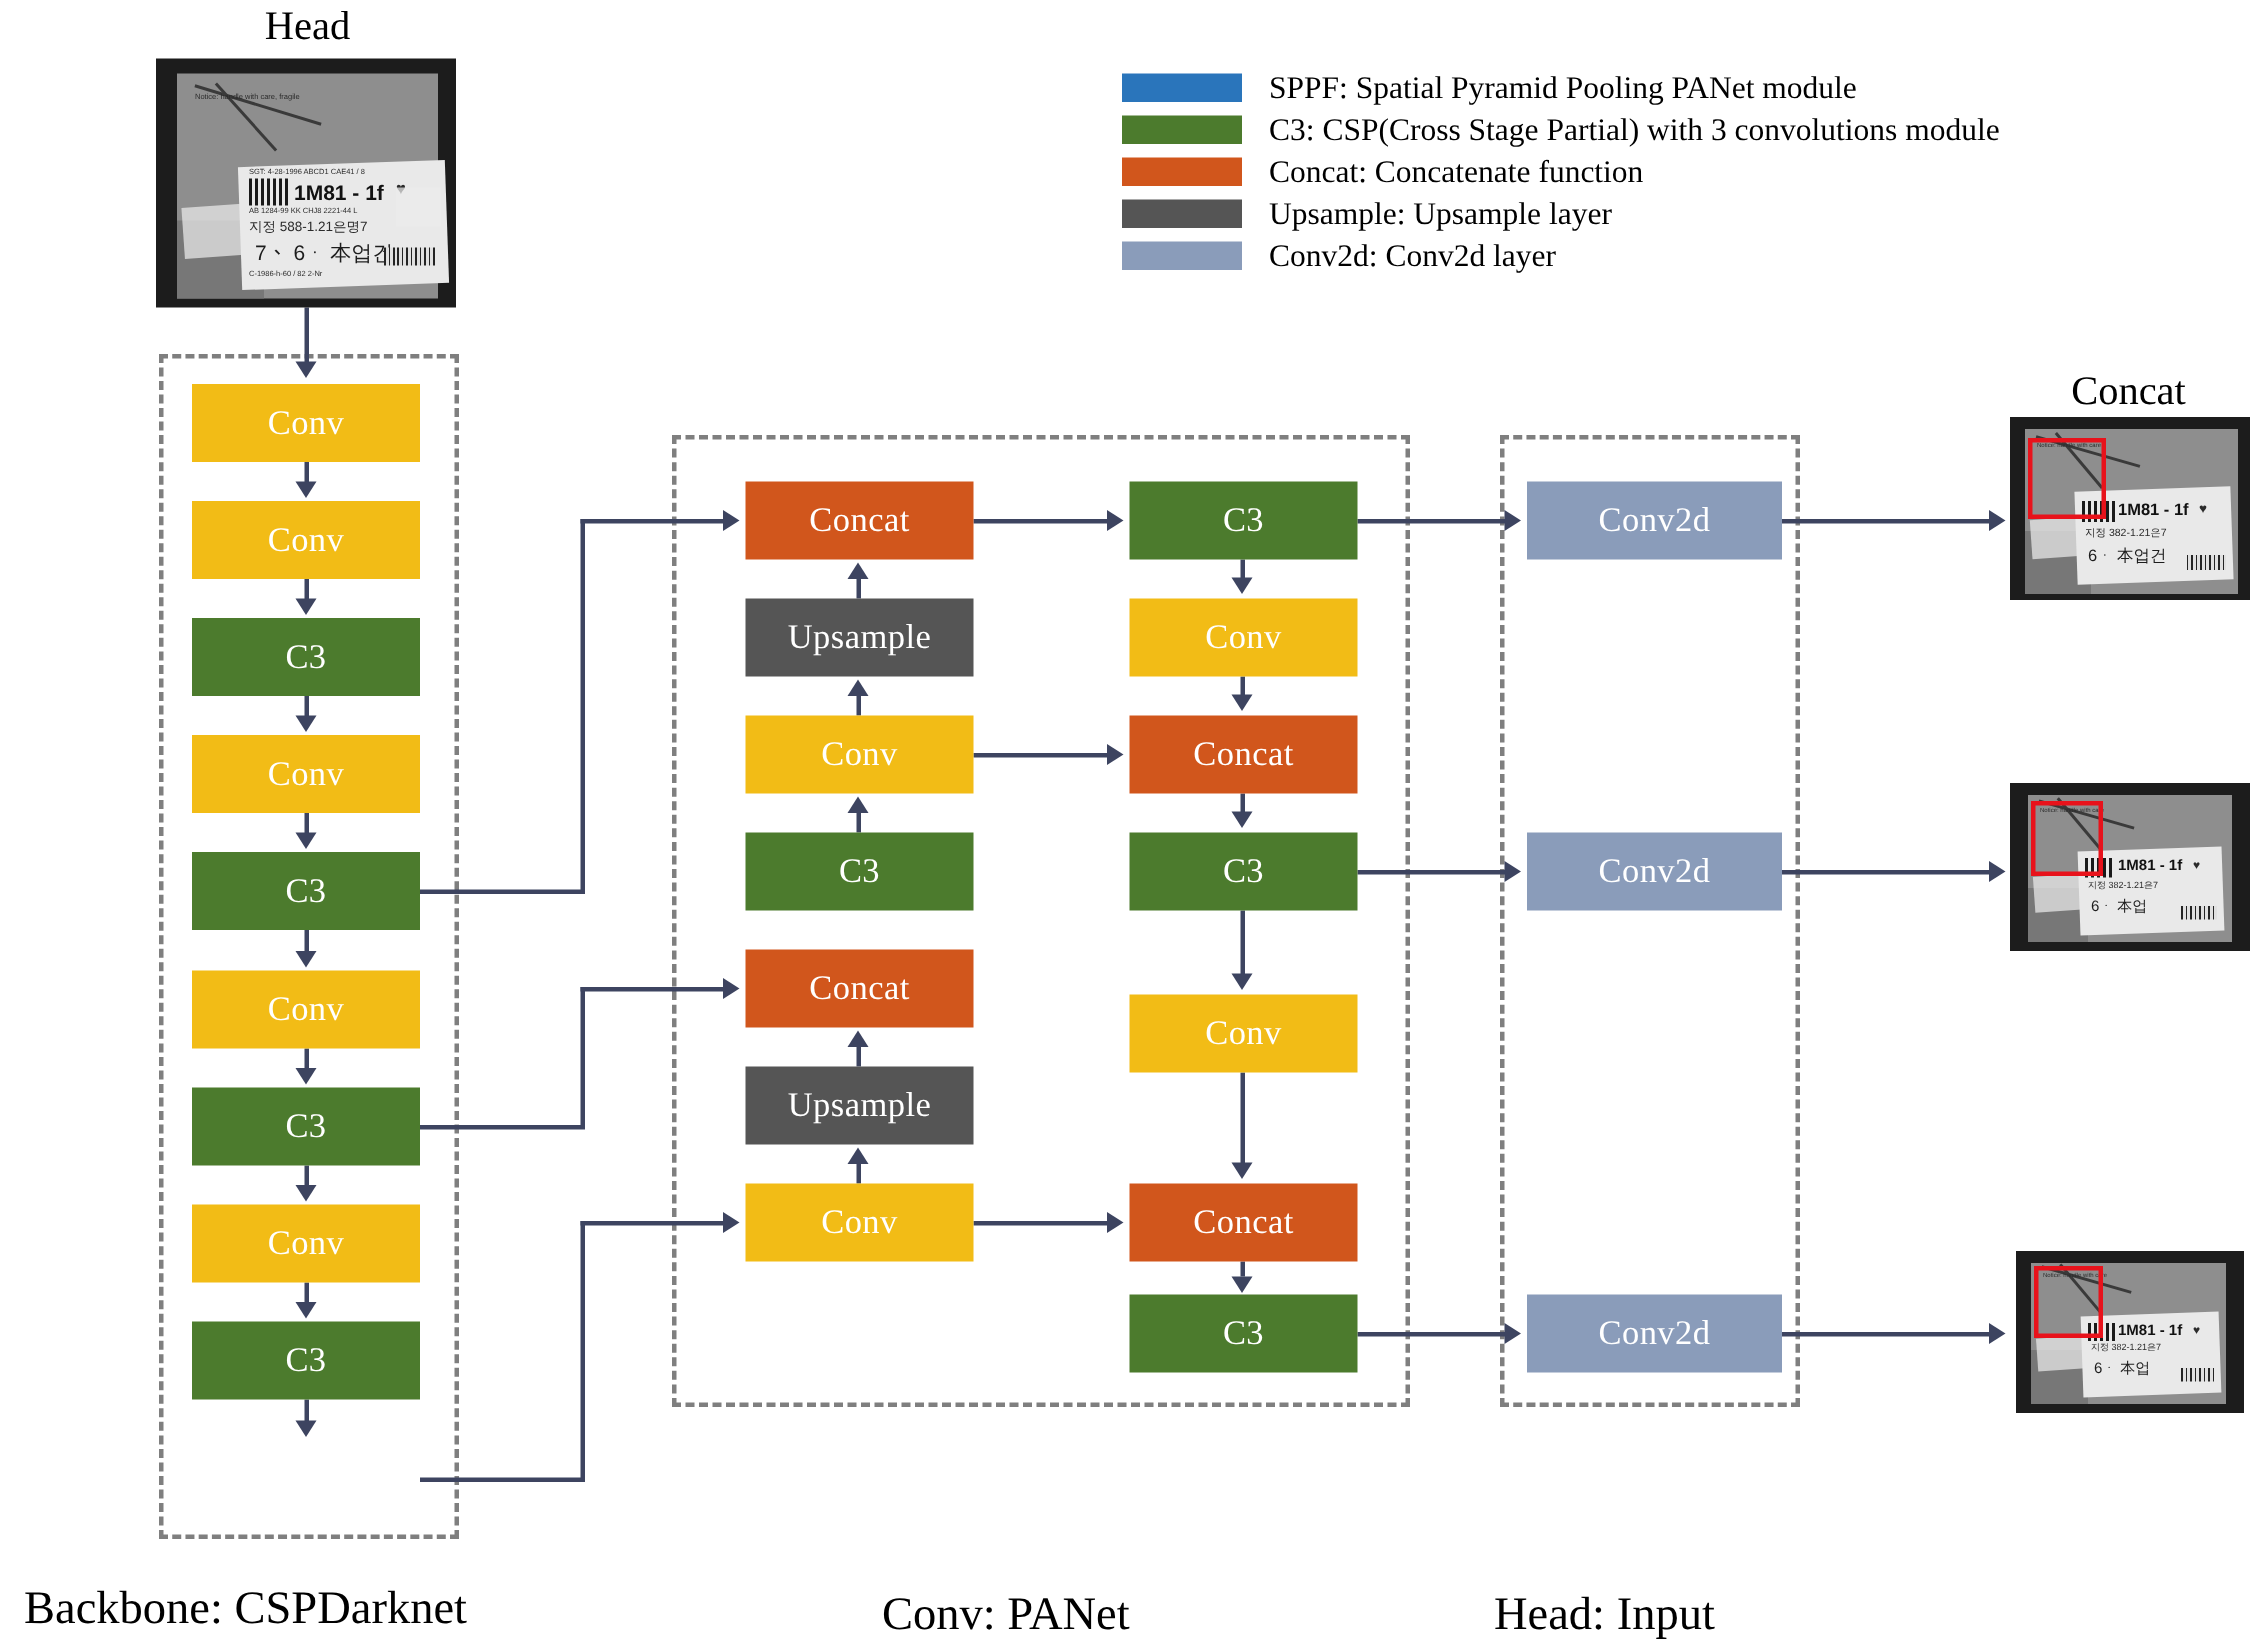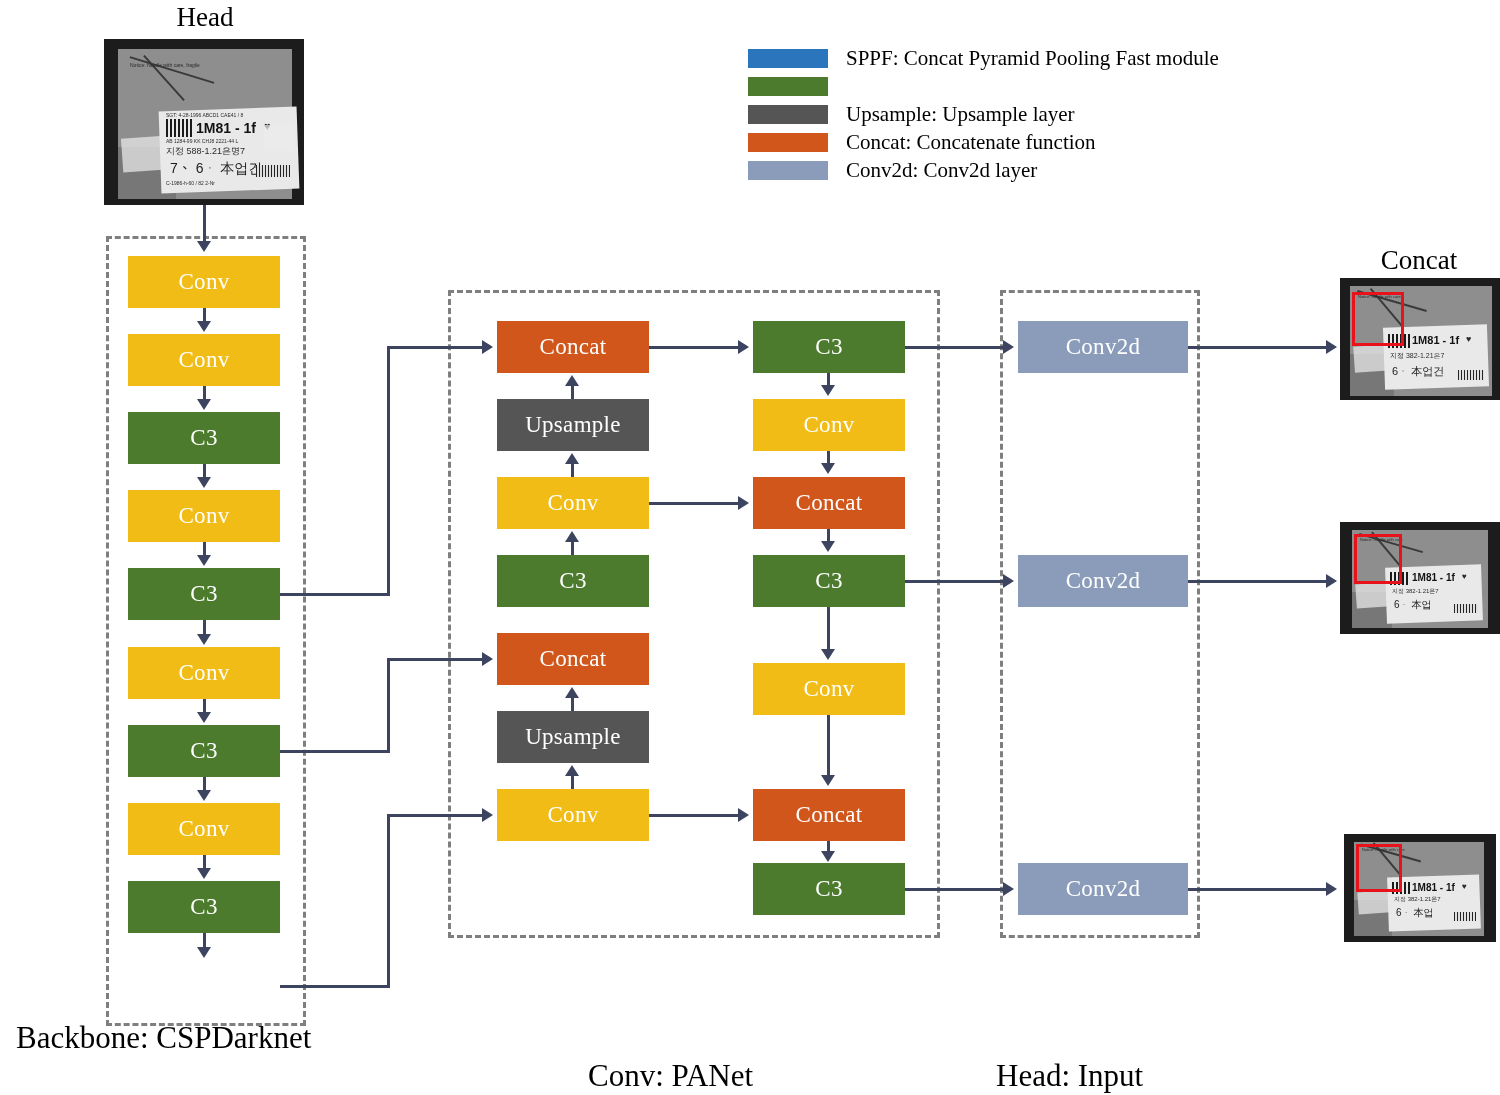--- a/index.html
+++ b/index.html
@@ -201,32 +201,33 @@
     <div class="scribble" style="left:62px;top:142px;font-size:5px;">C-1986-h-60 / 82  2-Nr</div>
     <div class="tape" style="left:160px;top:86px;width:30px;height:26px;"></div>
   </div>
 
   <div class="ln v" style="left:203px;top:205px;height:42px;"></div>
   <div class="arrow down" style="left:197px;top:241px;"></div>
 
   <div id="legend">
     <div class="legend-row">
       <div class="legend-swatch" style="background:#2a75bb;"></div>
-      <div class="legend-text">SPPF: Concat Pyramid Pooling Fast module</div>
+      <div class="legend-text">SPPF: Spatial Pyramid Pooling PANet module</div>
     </div>
     <div class="legend-row">
       <div class="legend-swatch" style="background:#4c7b2d;"></div>
+      <div class="legend-text">C3: CSP(Cross Stage Partial) with 3 convolutions module</div>
+    </div>
+    <div class="legend-row">
+      <div class="legend-swatch" style="background:#d1561c;"></div>
+      <div class="legend-text">Concat: Concatenate function</div>
     </div>
     <div class="legend-row">
       <div class="legend-swatch" style="background:#555555;"></div>
       <div class="legend-text">Upsample: Upsample layer</div>
-    </div>
-    <div class="legend-row">
-      <div class="legend-swatch" style="background:#d1561c;"></div>
-      <div class="legend-text">Concat: Concatenate function</div>
     </div>
     <div class="legend-row">
       <div class="legend-swatch" style="background:#8a9cba;"></div>
       <div class="legend-text">Conv2d: Conv2d layer</div>
     </div>
   </div>
 
   <div class="group" style="left:106px;top:236px;width:200px;height:790px;"></div>
   <div class="group" style="left:448px;top:290px;width:492px;height:648px;"></div>
   <div class="group" style="left:1000px;top:290px;width:200px;height:648px;"></div>
@@ -442,17 +443,17 @@
     <div class="label-paper" style="left:44px;top:42px;width:92px;height:54px;transform:rotate(-2deg);"></div>
     <div class="barcode" style="left:48px;top:48px;width:19px;height:12px;"></div>
     <div class="code-text" style="left:68px;top:49px;font-size:10px;">1M81 - 1f</div>
     <div class="scribble" style="left:118px;top:49px;font-size:8px;">♥</div>
     <div class="scribble" style="left:50px;top:62px;font-size:6px;">지정 382-1.21은7</div>
     <div class="scribble" style="left:52px;top:74px;font-size:10px;color:#1d1d1d;">6ᆞ 本업</div>
     <div class="barcode fine" style="left:110px;top:78px;width:22px;height:9px;"></div>
     <div class="redbox" style="left:12px;top:10px;width:46px;height:48px;"></div>
   </div>
 
-  <div class="stage-label" style="left:16px;top:1020px;">Backbone: CSPDarknet</div>
+  <div class="stage-label" style="left:16px;top:1054px;">Backbone: CSPDarknet</div>
   <div class="stage-label" style="left:588px;top:1058px;">Conv: PANet</div>
   <div class="stage-label" style="left:996px;top:1058px;">Head: Input</div>
 
 </div>
 
 </body></html>

